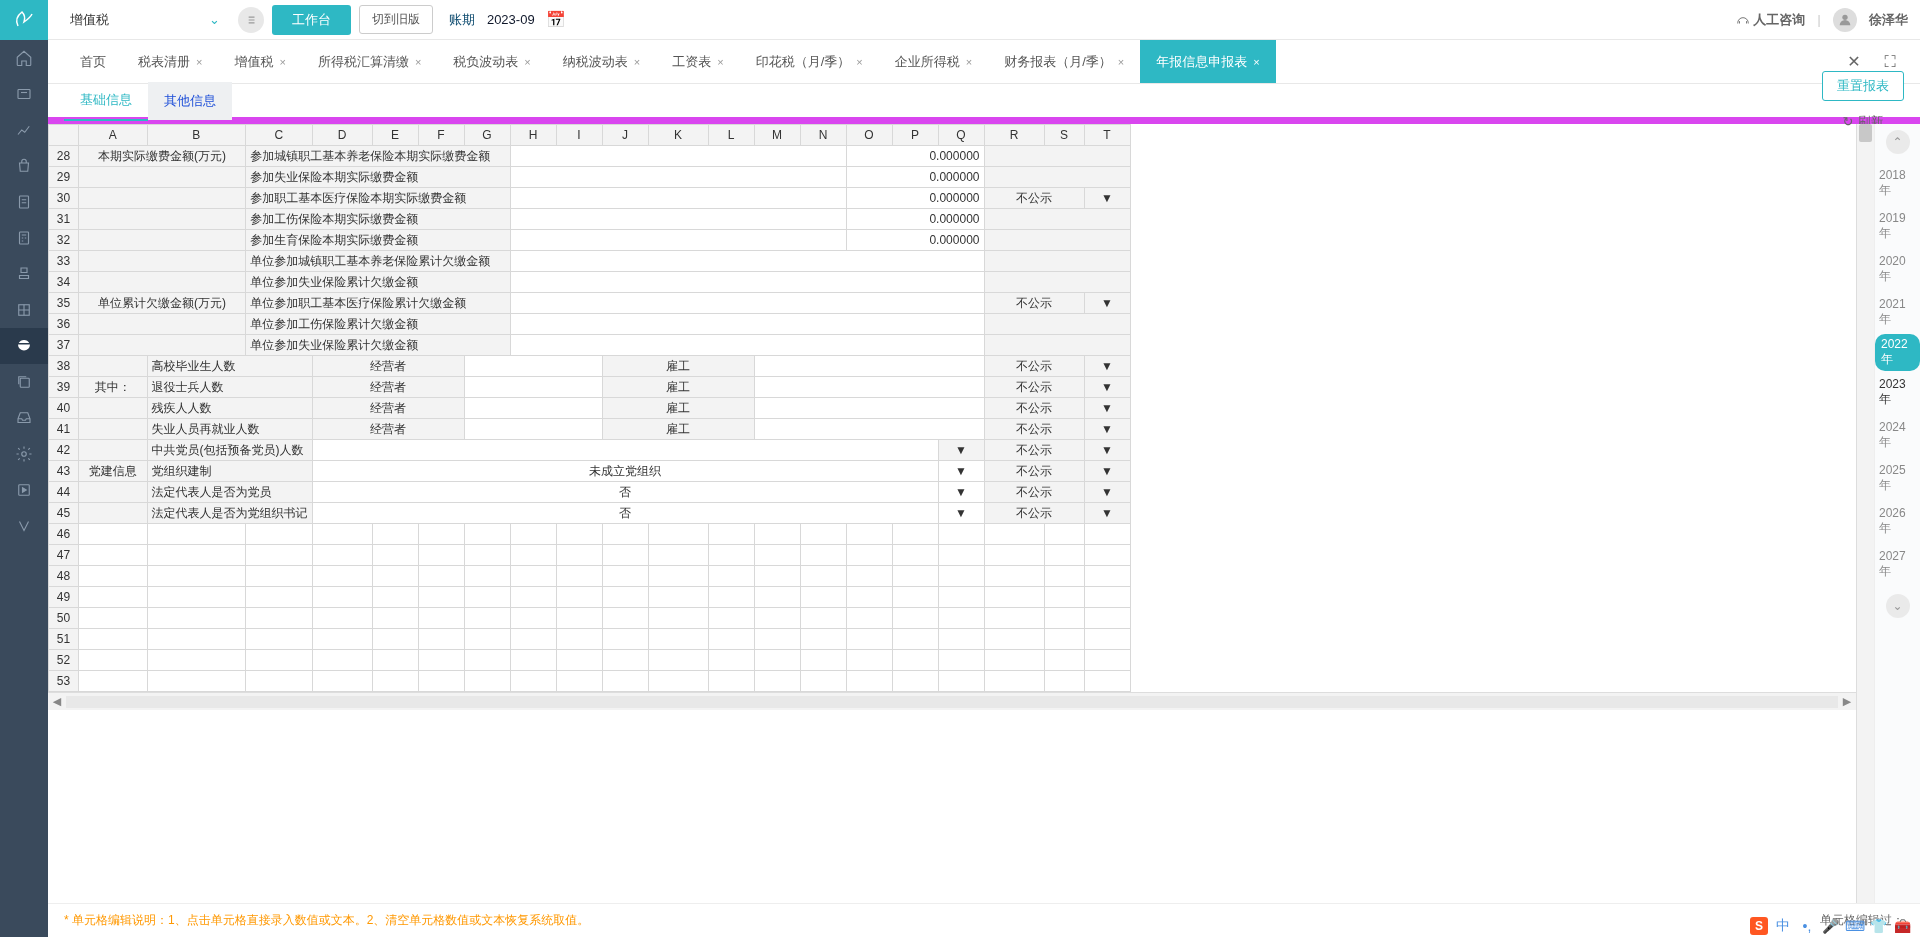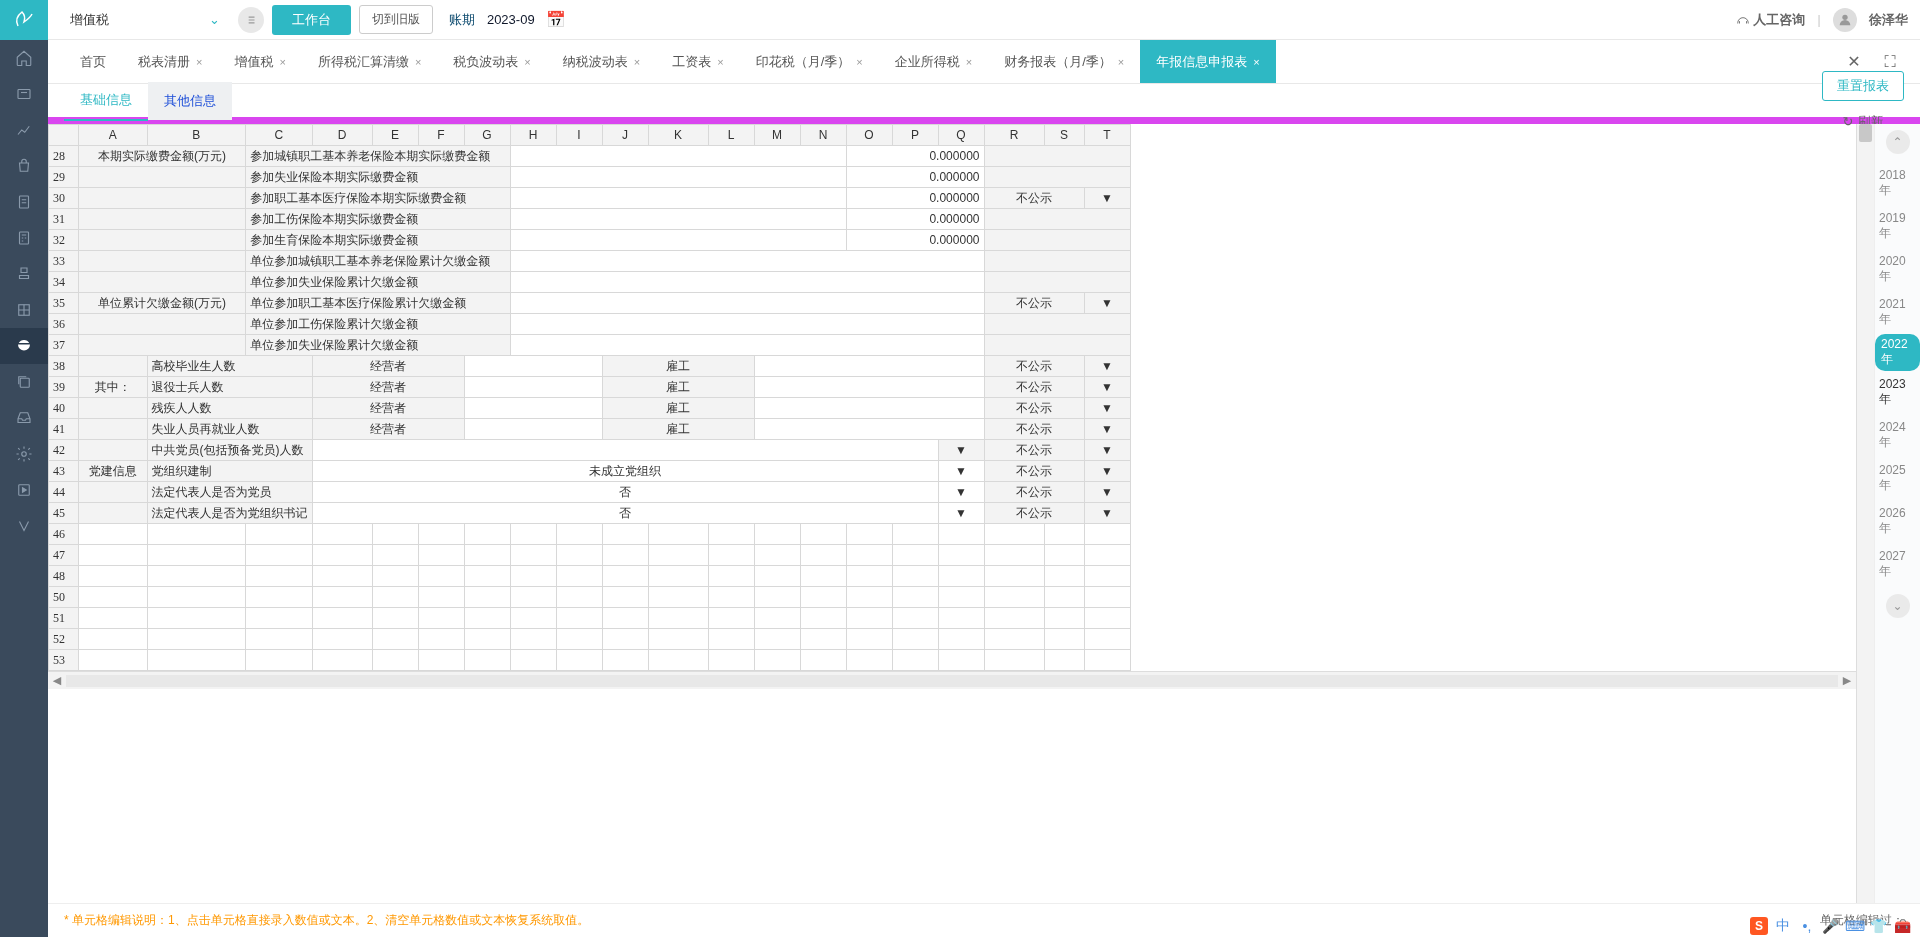--- a/index.html
+++ b/index.html
@@ -35,21 +35,21 @@
 .subtab.active { color: #2eb8c4; border-bottom: 2px solid #2eb8c4; }
 .subtab.other { background: #eef0f2; }
 .subtabs-right { margin-left: auto; display: flex; gap: 12px; align-items: center; flex-direction: column; }
 .btn-reset { border: 1px solid #2eb8c4; color: #2eb8c4; background: #fff; padding: 5px 14px; border-radius: 3px; font-size: 13px; cursor: pointer; }
 .btn-refresh { color: #666; font-size: 13px; cursor: pointer; display: flex; align-items: center; gap: 4px; }
 .sheet-wrap { flex: 1; position: relative; overflow: hidden; display: flex; }
 .sheet { flex: 1; overflow: auto; position: relative; }
 .grid { border-collapse: collapse; table-layout: fixed; }
 .grid th, .grid td { border: 1px solid #d8d8d8; font-size: 12px; color: #333; height: 21px; padding: 0 4px; background: #fff; white-space: nowrap; overflow: hidden; }
 .grid thead th { background: #f3f3f3; text-align: center; font-weight: normal; }
-.grid .rownum { background: #f3f3f3; text-align: left; width: 30px; font-family: Liberation Serif, serif; }
+.grid .rownum { background: #f3f3f3; text-align: center; width: 30px; }
 .grid .corner { background: #f3f3f3; width: 30px; }
 .grid td.label { background: #f3f3f3; }
 .grid td.center { text-align: center; }
 .grid td.right { text-align: right; }
 .grid td.sel { cursor: pointer; }
 .hscroll { height: 18px; background: #f3f3f3; border-top: 1px solid #ddd; display: flex; align-items: center; }
 .hscroll .arrow { width: 18px; text-align: center; color: #888; cursor: pointer; font-size: 11px; }
 .hscroll .track { flex: 1; height: 12px; background: #e8e8e8; position: relative; }
 .footer { height: 34px; background: #fff; border-top: 1px solid #eee; display: flex; align-items: center; padding: 0 16px; font-size: 12px; }
 .footer-note { color: #ff9800; }
@@ -502,20 +502,43 @@
                 <td class=""></td>
                 <td class=""></td>
                 <td class=""></td>
                 <td class=""></td>
                 <td class=""></td>
                 <td class=""></td>
                 <td class=""></td>
                 <td class=""></td>
               </tr>
               <tr>
+                <td class="rownum">49</td>
+                <td class=""></td>
+                <td class=""></td>
+                <td class=""></td>
+                <td class=""></td>
+                <td class=""></td>
+                <td class=""></td>
+                <td class=""></td>
+                <td class=""></td>
+                <td class=""></td>
+                <td class=""></td>
+                <td class=""></td>
+                <td class=""></td>
+                <td class=""></td>
+                <td class=""></td>
+                <td class=""></td>
+                <td class=""></td>
+                <td class=""></td>
+                <td class=""></td>
+                <td class=""></td>
+                <td class=""></td>
+              </tr>
+              <tr>
                 <td class="rownum">50</td>
                 <td class=""></td>
                 <td class=""></td>
                 <td class=""></td>
                 <td class=""></td>
                 <td class=""></td>
                 <td class=""></td>
                 <td class=""></td>
                 <td class=""></td>
                 <td class=""></td>

